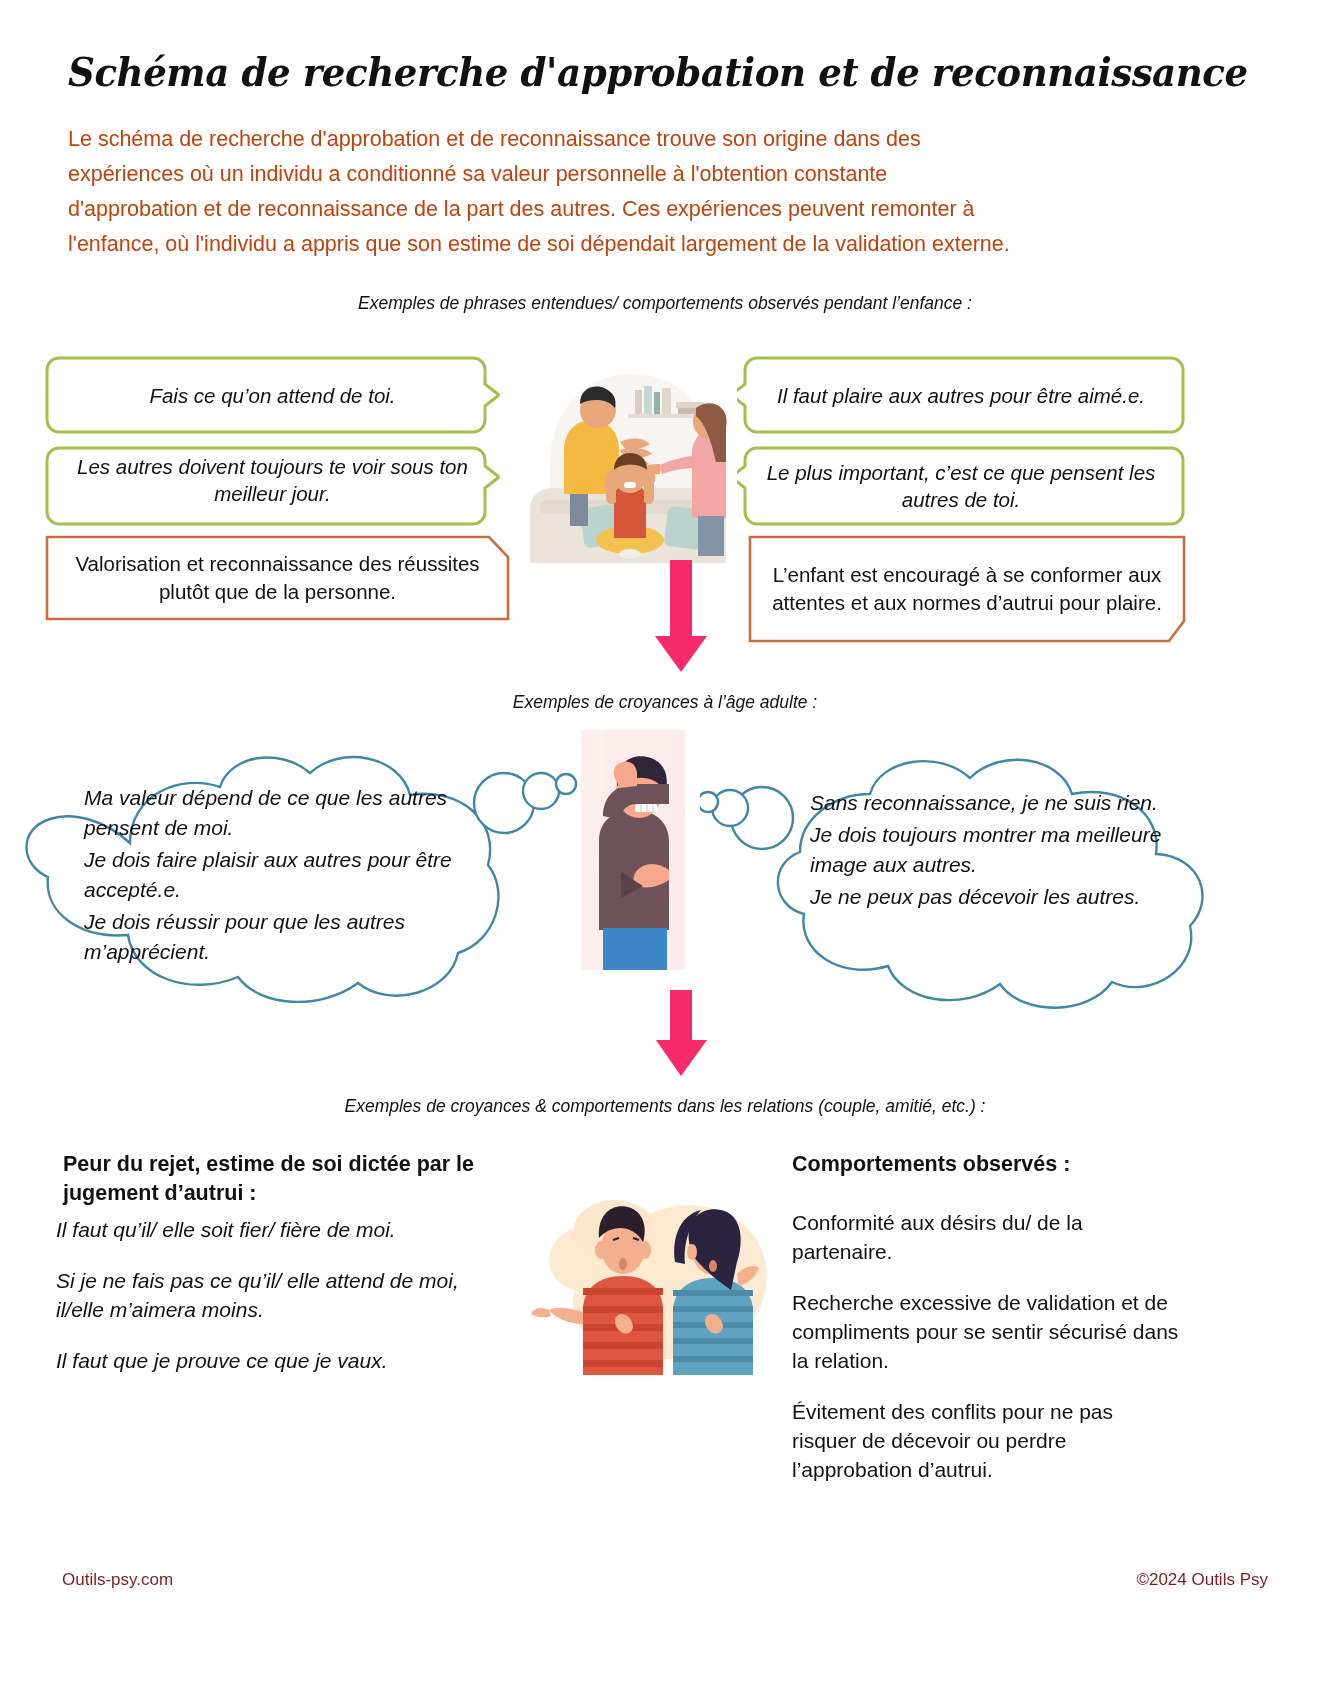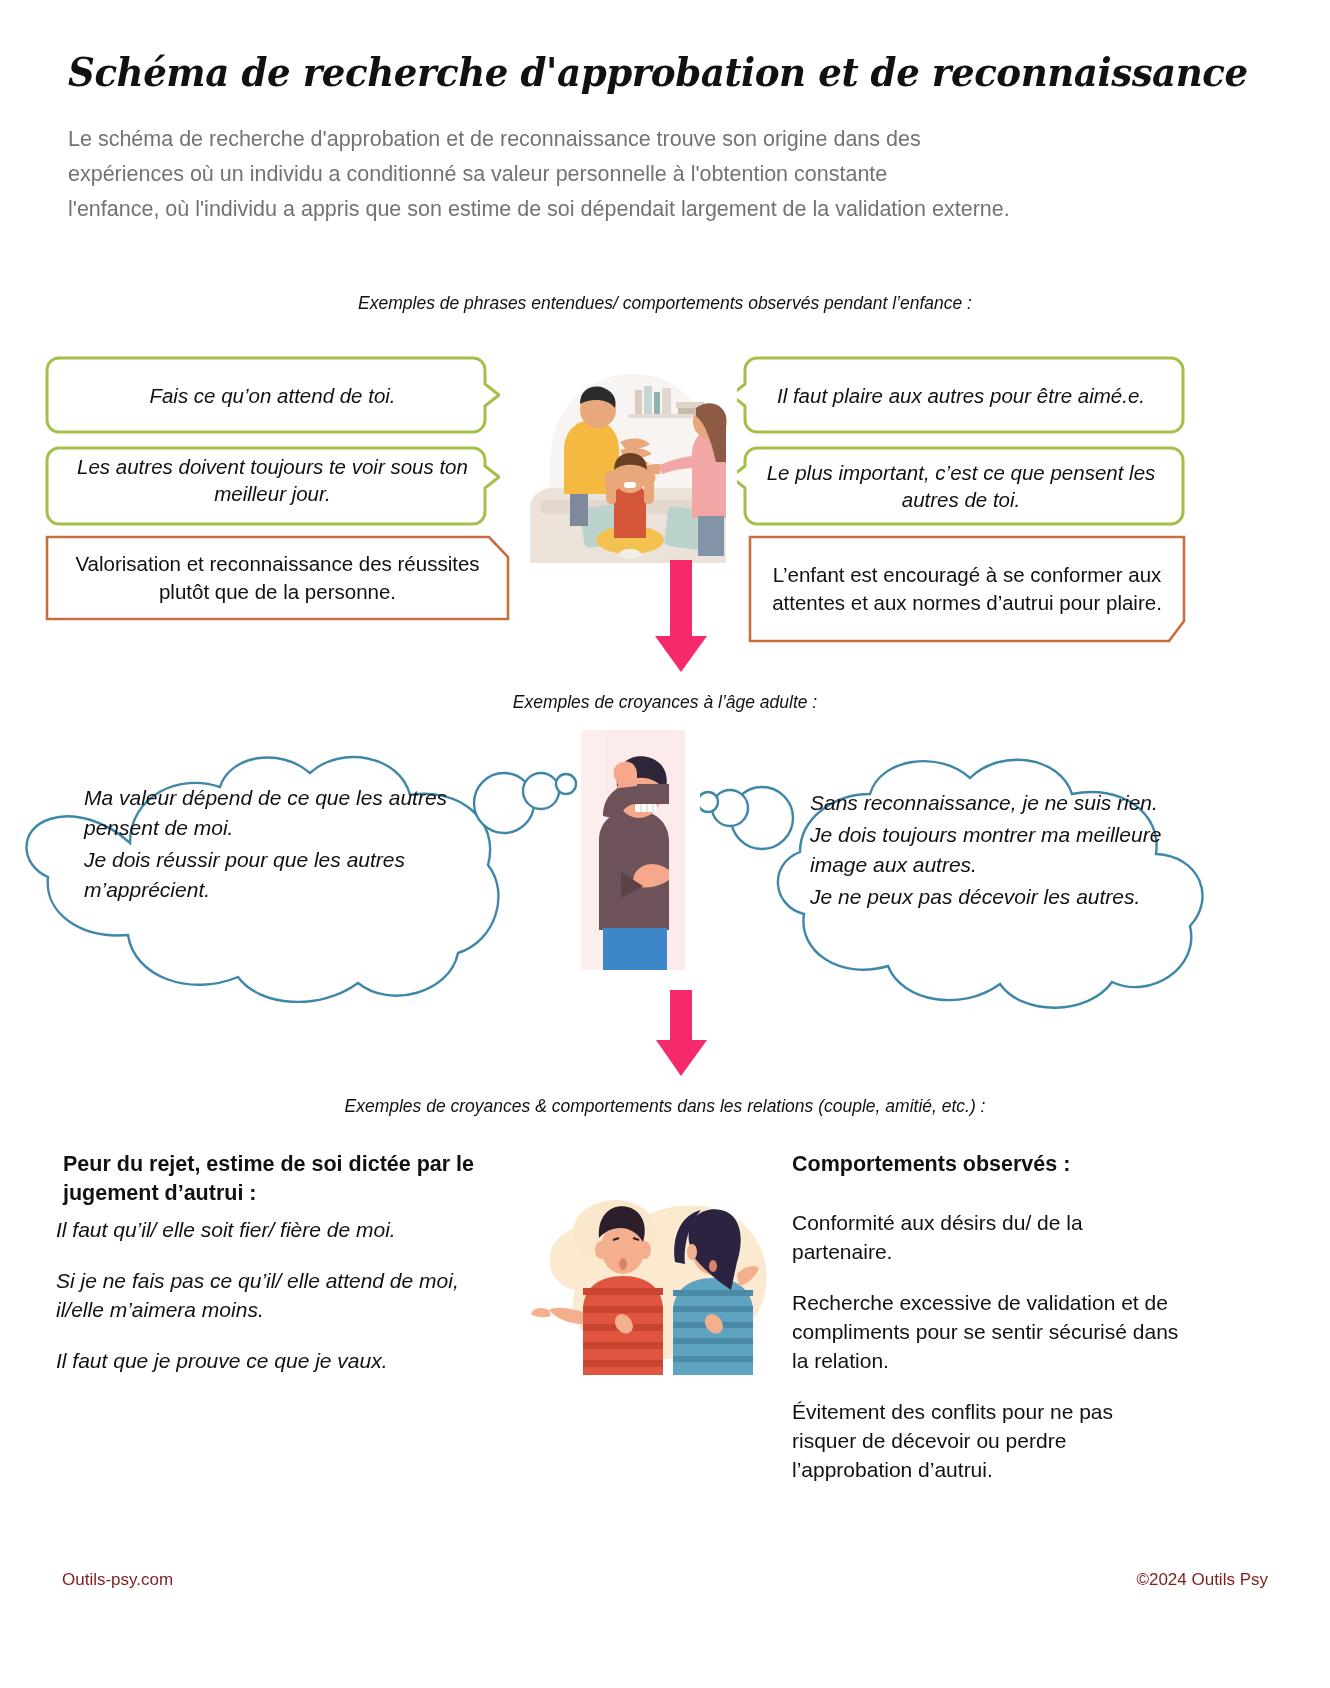--- a/index.html
+++ b/index.html
@@ -27,21 +27,21 @@
     white-space: nowrap;
   }
 
   
   .intro {
     position: absolute;
     left: 68px; top: 122px; width: 1100px;
     font-size: 21.5px;
     line-height: 35px;
     text-align: justify;
-    color: #737373;
+    color: #c2410c;
   }
   .intro span { display: block; }
 
   
   .caption {
     position: absolute;
     font-style: italic;
     font-size: 17.5px;
     color: #111;
     text-align: center;
@@ -115,20 +115,21 @@
 </head>
 <body>
 
 <div class="page">
 
   <div class="title">Schéma de recherche d'approbation et de reconnaissance</div>
 
   <div class="intro">
     <span>Le schéma de recherche d'approbation et de reconnaissance trouve son origine dans des</span>
     <span>expériences où un individu a conditionné sa valeur personnelle à l'obtention constante</span>
+    <span>d'approbation et de reconnaissance de la part des autres. Ces expériences peuvent remonter à</span>
     <span>l'enfance, où l'individu a appris que son estime de soi dépendait largement de la validation externe.</span>
   </div>
 
   <div class="caption" id="caption-childhood">Exemples de phrases entendues/ comportements observés pendant l’enfance :</div>
 
   <div class="illus" style="left:520px; top:358px; width:215px; height:205px;">
     <svg width="215" height="205" viewBox="0 0 215 205">
 
       <path d="M30 205 L30 105 C30 48 70 16 112 16 C160 16 192 52 192 108 L192 205 Z" fill="#f7f4f1"></path>
 
@@ -244,20 +245,21 @@
                C180 272 124 252 118 210
                C70 214 34 188 38 152
                C10 140 8 104 40 94
                C64 86 96 96 120 118 Z" fill="#ffffff" stroke="#3E87A8" stroke-width="2.4"></path>
       <circle cx="494" cy="78" r="30" fill="#ffffff" stroke="#3E87A8" stroke-width="2.4"></circle>
       <circle cx="531" cy="66" r="18" fill="#ffffff" stroke="#3E87A8" stroke-width="2.4"></circle>
       <circle cx="556" cy="59" r="10" fill="#ffffff" stroke="#3E87A8" stroke-width="2.4"></circle>
     </svg>
     <div class="ctxt" style="left:74px; top:58px; width:404px;">
       <p>Ma valeur dépend de ce que les autres pensent de moi.</p>
+      <p>Je dois faire plaisir aux autres pour être accepté.e.</p>
       <p>Je dois réussir pour que les autres m’apprécient.</p>
     </div>
   </div>
 
   <div class="illus" style="left:573px; top:730px; width:120px; height:240px;">
     <svg width="120" height="240" viewBox="0 0 120 240">
       <path d="M8 0 L112 0 L112 240 L8 240 Z" fill="#fbe8e8" opacity="0.85"></path>
       <path d="M8 0 C8 0 8 30 8 60 L8 240 L32 240 L32 0 Z" fill="#fdeeee"></path>
 
       <path d="M26 110 C26 92 40 80 60 80 C82 80 96 92 96 112 L96 200 L26 200 Z" fill="#6d5259"></path>

